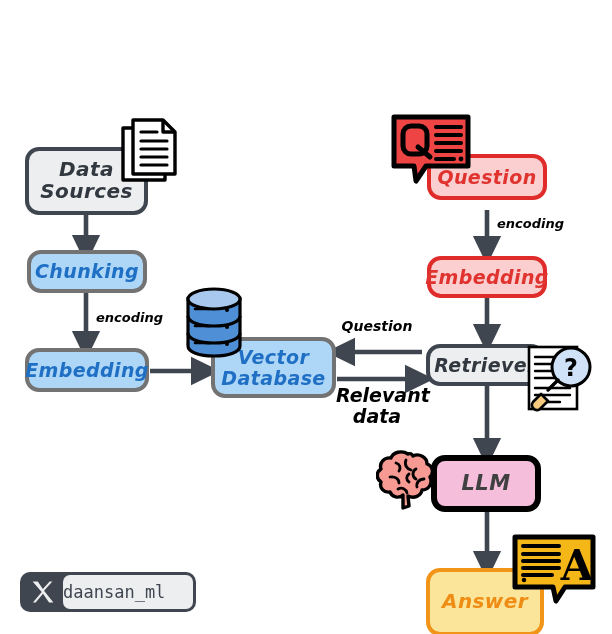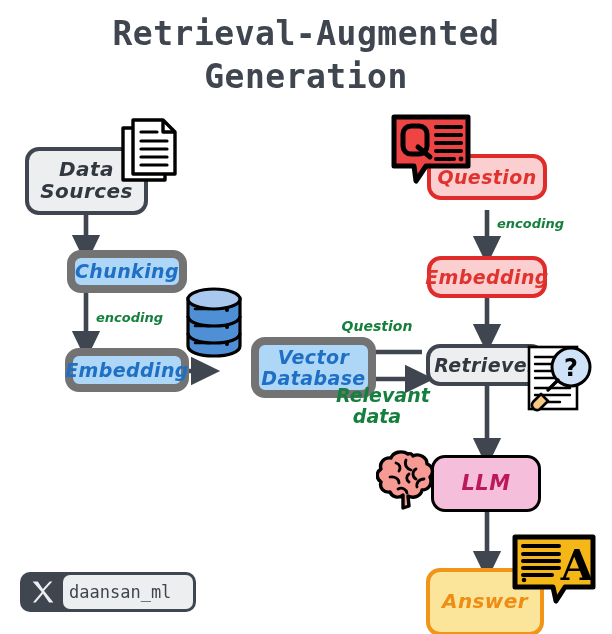--- a/index.html
+++ b/index.html
@@ -27,62 +27,60 @@
     text-align:center;
     font-family:"DejaVu Sans","Liberation Sans",sans-serif;
     font-style:italic;font-weight:600;
     letter-spacing:.4px;
     line-height:1.08;
     z-index:5;
   }
   .node span{display:block;}
 
   .n-gray{background:#edeef0;border:4px solid #3f4650;color:#32383f;}
-  .n-blue{background:#aed7f7;border:8px solid #737373;color:#1f6fc4;margin-left:40px;}
+  .n-blue{background:#aed7f7;border:4px solid #737373;color:#1f6fc4;}
   .n-red {background:#fbcfcf;border:4px solid #e02b2b;color:#e0332f;}
-  .n-pink{background:#f5bedb;border:3px solid #000000;color:#be185d;}
+  .n-pink{background:#f5bedb;border:6px solid #000000;color:#404040;}
   .n-yell{background:#fbe59a;border:4px solid #f29417;color:#ef8c13;}
 
   
   .elabel{
     position:absolute;
     font-family:"DejaVu Sans","Liberation Sans",sans-serif;
     font-style:italic;font-weight:600;font-size:13px;
-    color:#15803d;line-height:1.1;text-align:center;
+    color:#000000;line-height:1.1;text-align:center;
     z-index:6;white-space:pre-line;
   }
 
   
   #edges{position:absolute;left:0;top:0;width:612px;height:634px;z-index:2;}
 
   
   .icon{position:absolute;z-index:8;}
 
   
   .wm{
     position:absolute;left:20px;top:572px;width:176px;height:40px;
     background:#3f4650;border-radius:10px;
     display:flex;align-items:center;z-index:9;
     box-sizing:border-box;padding:3px;
   }
   .wm-x{width:40px;height:34px;display:flex;align-items:center;justify-content:center;}
   .wm-name{
     flex:1;height:34px;background:#edeef0;border-radius:7px;
-    display:flex;align-items:center;padding-left:6px;
+    display:flex;align-items:center;
     font-family:"DejaVu Sans Mono","Liberation Mono",monospace;
     font-size:17px;color:#3f4650;letter-spacing:0px;
   }
 </style>
 </head>
 <body>
 
 <div id="stage">
 
-  <div class="title">Retrieval-Augmented
-Generation</div>
 
   <svg id="edges" viewBox="0 0 612 634">
     <defs>
       <marker id="ah" markerWidth="7" markerHeight="7" refX="3.1" refY="3.5" orient="auto" markerUnits="strokeWidth">
         <path d="M0,0.4 L6.4,3.5 L0,6.6 z" fill="#3f4650"></path>
       </marker>
     </defs>
 
     <line x1="86" y1="215" x2="86" y2="249" stroke="#3f4650" stroke-width="4.6" marker-end="url(#ah)"></line>
 

